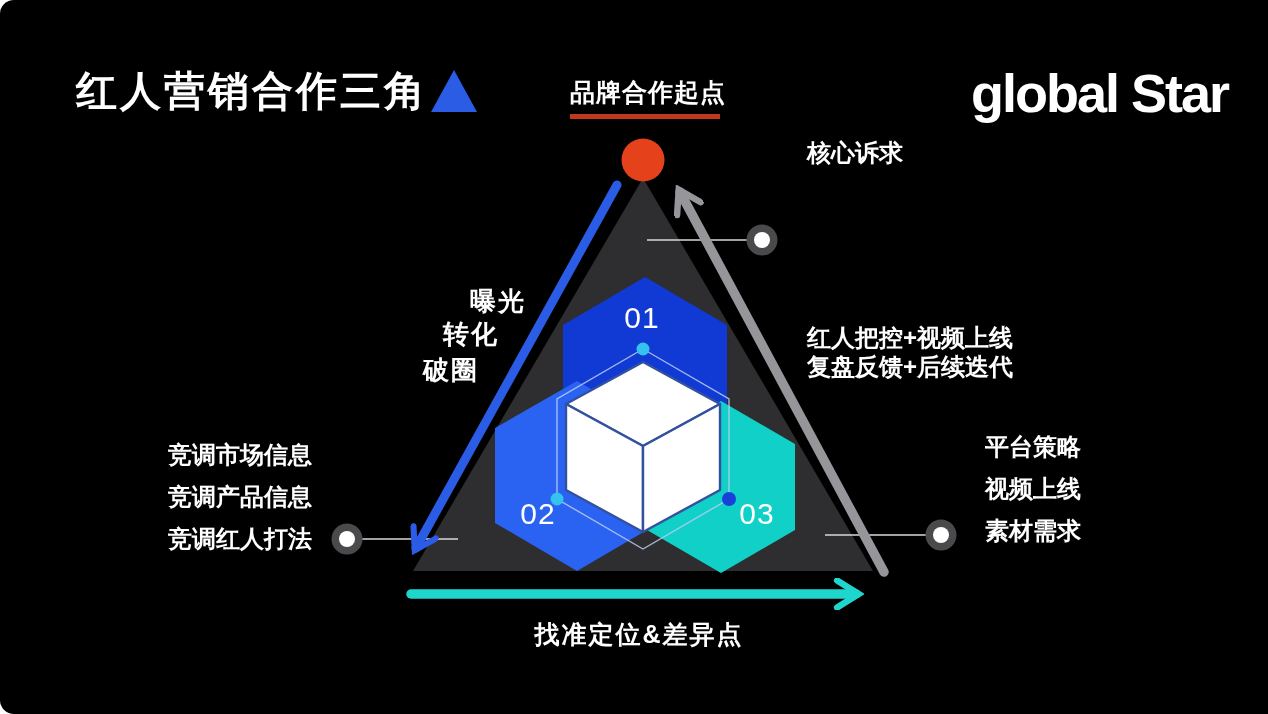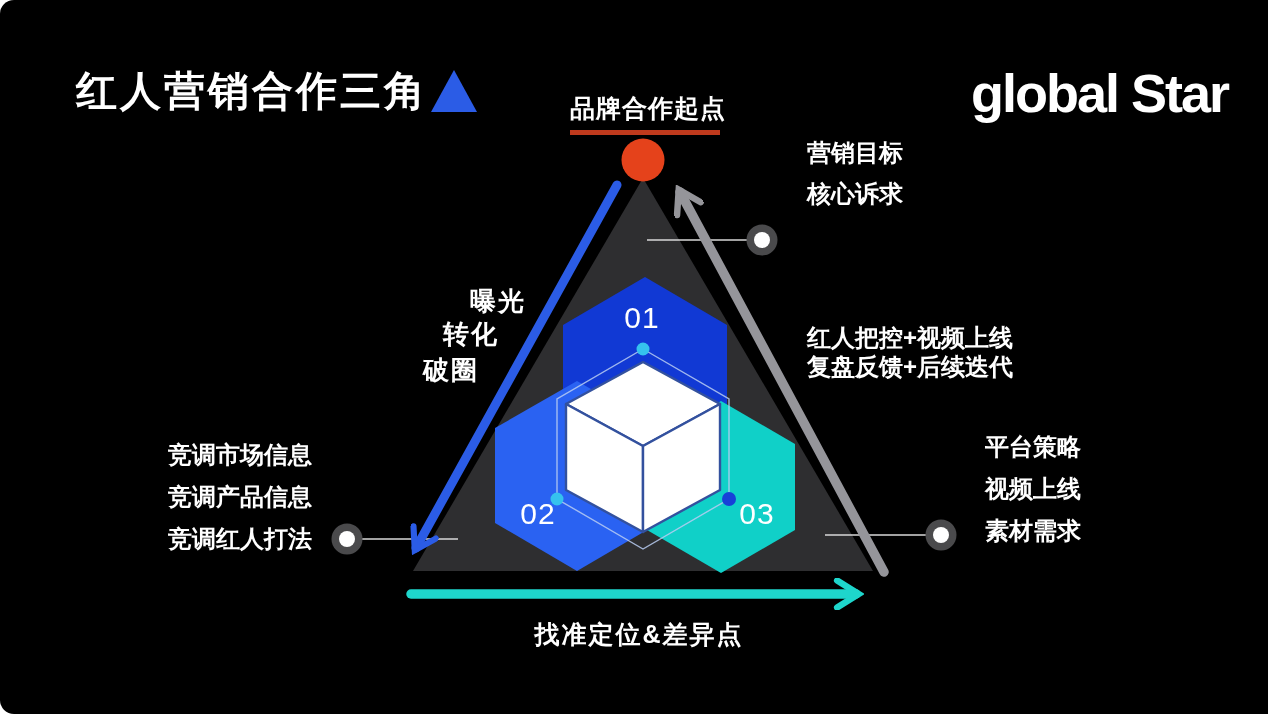--- a/index.html
+++ b/index.html
@@ -17,21 +17,21 @@
   }
   .title-triangle{
     left:431px;top:70px;width:0;height:0;
     border-left:23px solid transparent;border-right:23px solid transparent;
     border-bottom:42px solid #2b5ce6;
   }
   .logo{
     right:56px;top:22px;font-size:54px;font-weight:800;color:#ffffff;
     letter-spacing:-2px;white-space:nowrap;margin-top:40px;
   }
-  .apex-wrap{left:570px;top:92px;width:150px;text-align:center;}
+  .apex-wrap{left:570px;top:76px;width:150px;text-align:center;}
   .apex-label{font-size:25px;font-weight:800;color:#ffffff;letter-spacing:1px;white-space:nowrap;}
   .apex-underline{margin-top:5px;height:5px;background:#bf3a1d;}
   .funnel-label{
     color:#ffffff;font-weight:800;font-size:26px;letter-spacing:2px;
     transform:translate(-50%,-50%);white-space:nowrap;
   }
   .text-list{color:#ffffff;font-weight:700;font-size:24px;white-space:nowrap;}
   .list-left{left:168px;top:434px;line-height:42px;}
   .list-right-top{left:807px;top:132px;line-height:41px;}
   .list-right-mid{left:807px;top:323px;line-height:29px;}
@@ -113,21 +113,20 @@
   <div class="abs funnel-label" style="left:471px;top:334px;">转化</div>
   <div class="abs funnel-label" style="left:451px;top:370px;">破圈</div>
 
   <div class="abs text-list list-left">
     <div>竞调市场信息</div>
     <div>竞调产品信息</div>
     <div>竞调红人打法</div>
   </div>
 
   <div class="abs text-list list-right-top">
-    <div>营销目标</div>
     <div>核心诉求</div>
   </div>
 
   <div class="abs text-list list-right-mid">
     <div>红人把控+视频上线</div>
     <div>复盘反馈+后续迭代</div>
   </div>
 
   <div class="abs text-list list-right-bottom">
     <div>平台策略</div>

